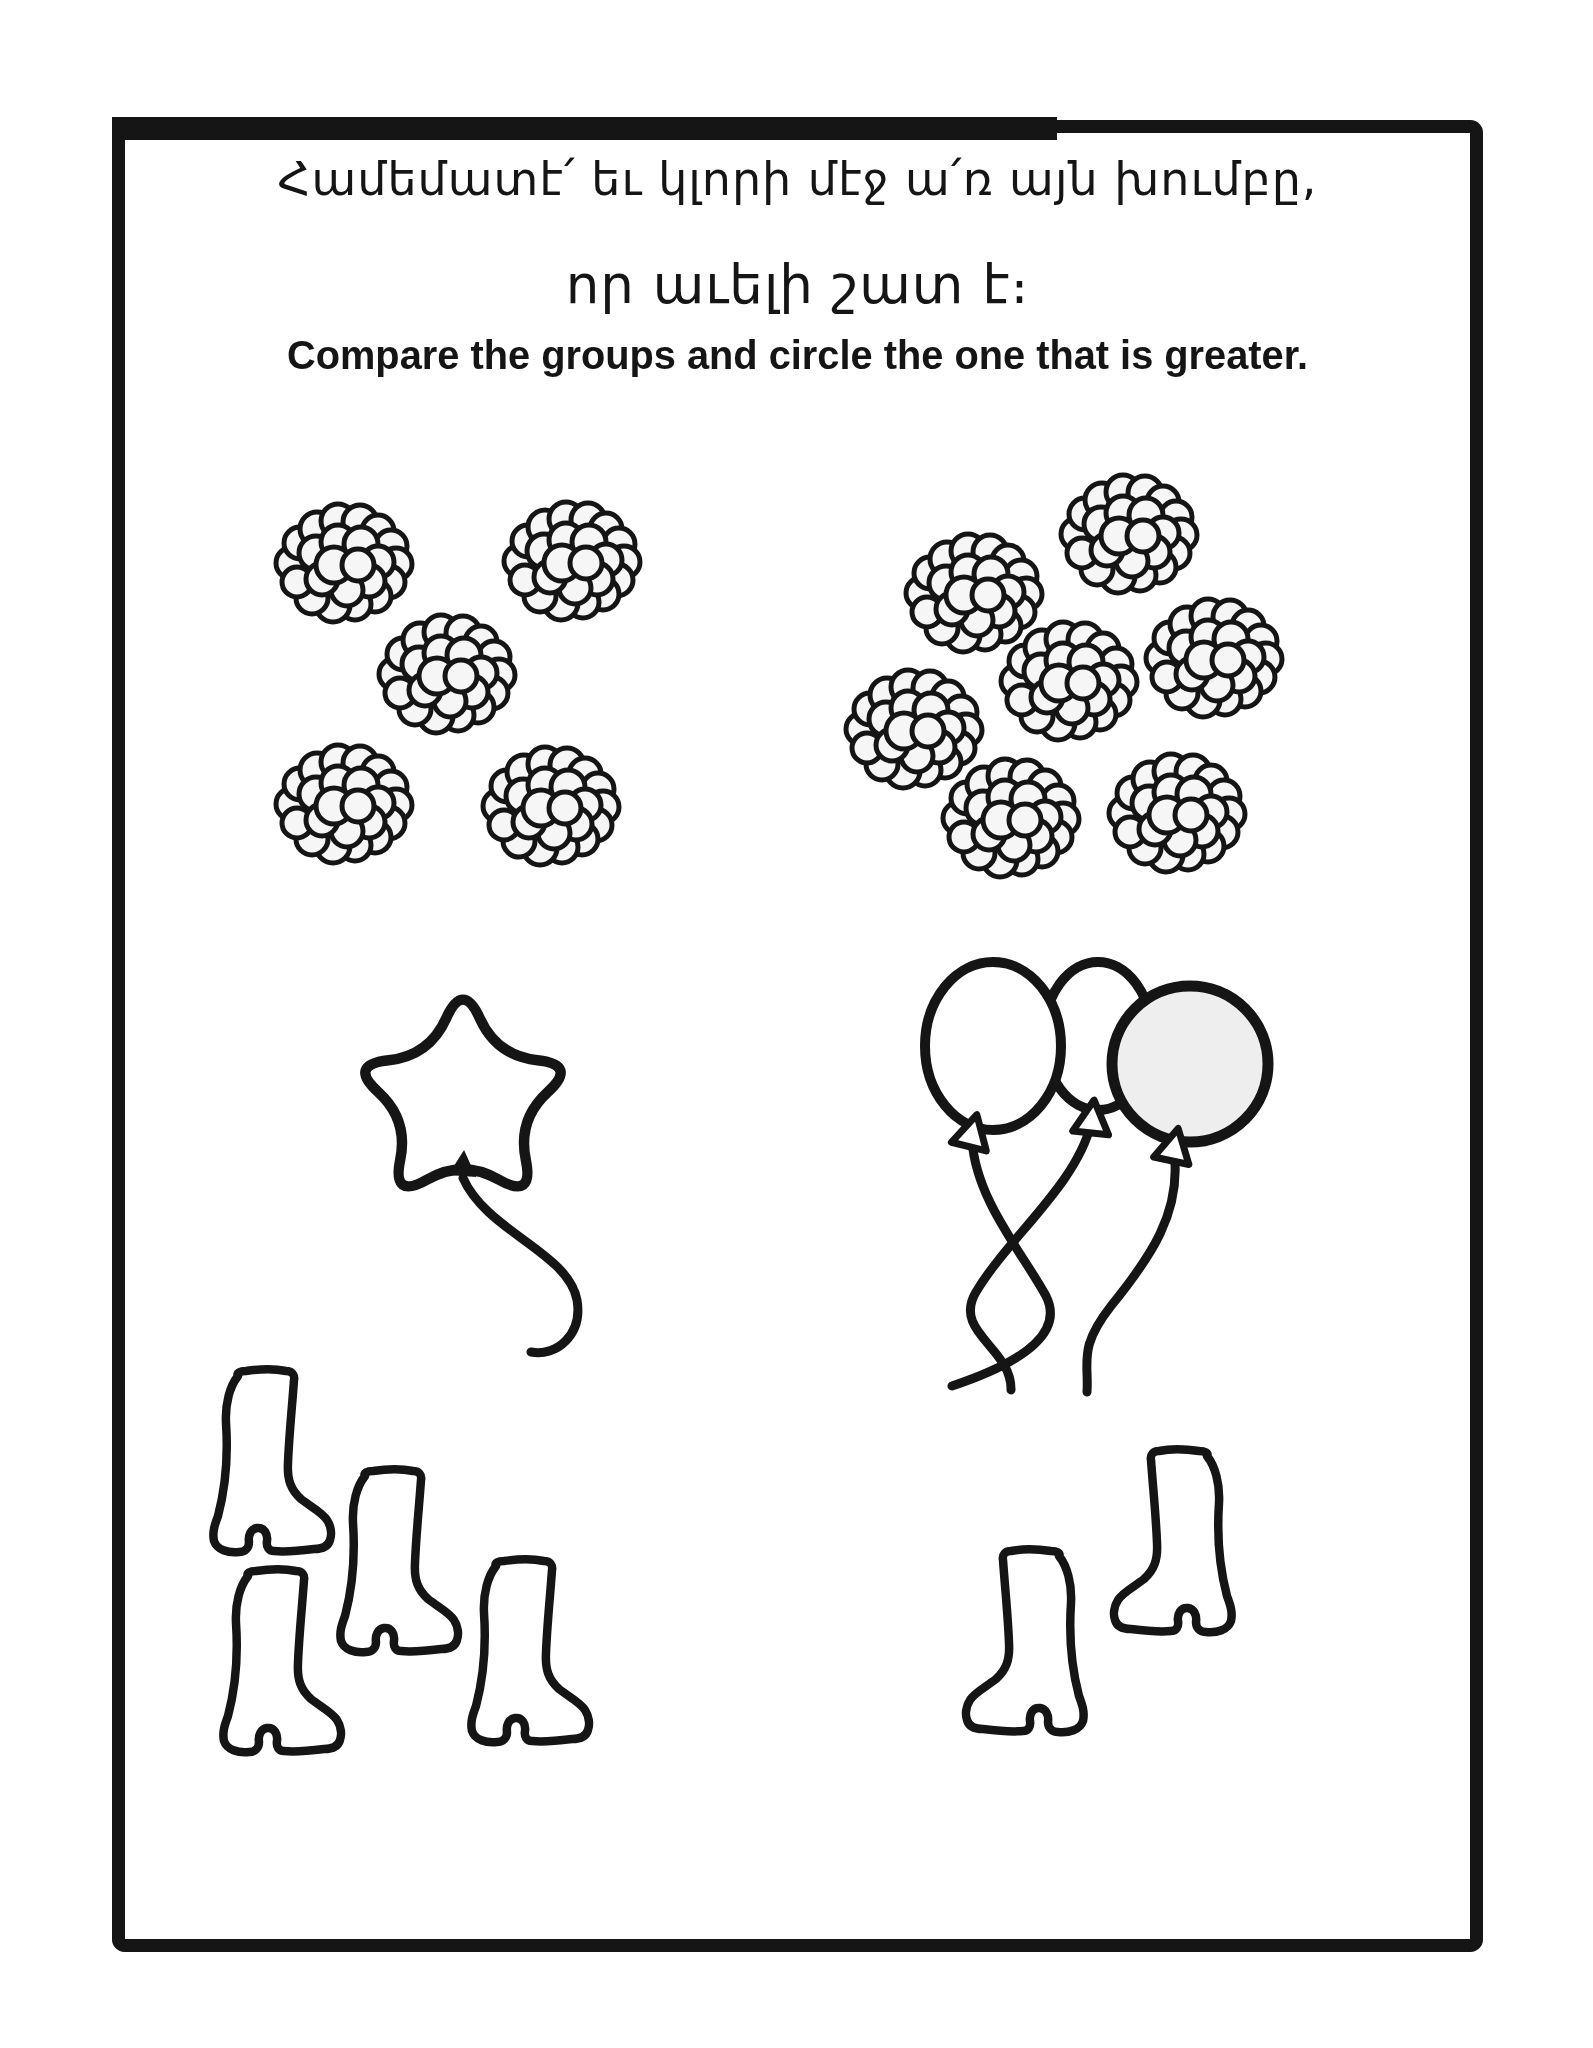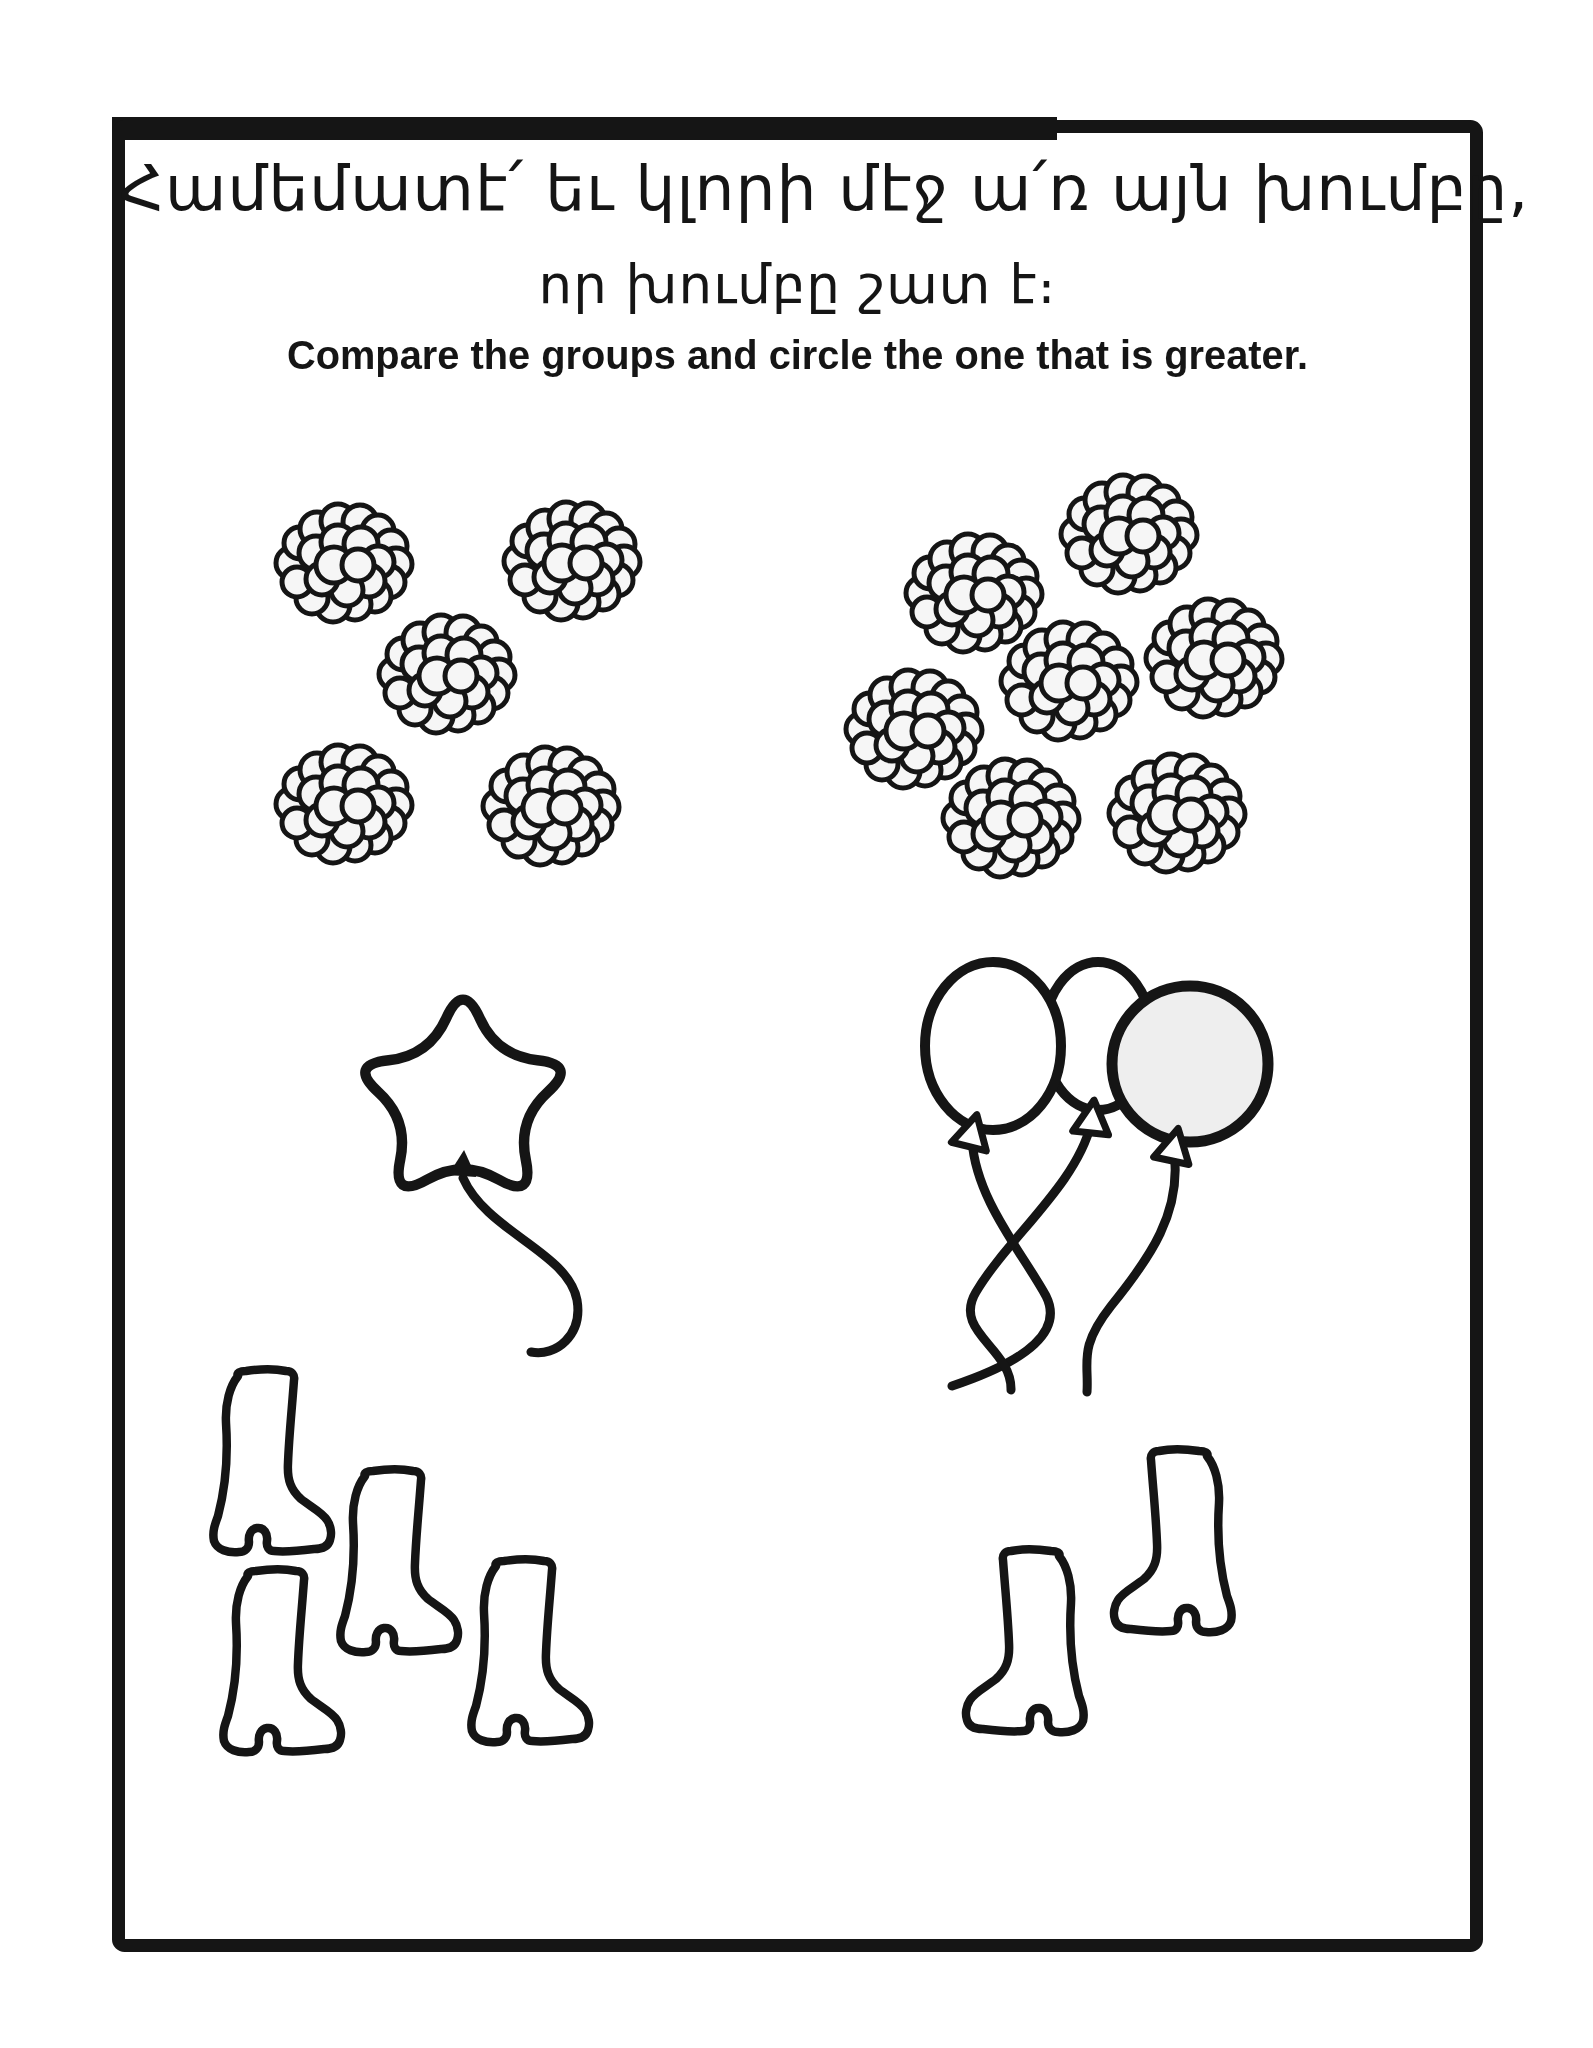--- a/index.html
+++ b/index.html
@@ -9,21 +9,21 @@
     background:var(--paper,#ffffff);
     font-family:"DejaVu Sans",sans-serif;
     overflow:hidden;
   }
   svg.canvas{position:absolute;left:0;top:0;width:1593px;height:2048px;display:block;}
   .title{
     position:absolute;left:119px;width:1357px;
     text-align:center;color:var(--ink,#151515);
     white-space:nowrap;
   }
-  .hy1{top:152px;font-size:63px;font-weight:500;letter-spacing:1px;}
+  .hy1{top:152px;font-size:46px;font-weight:500;letter-spacing:1px;}
   .hy2{top:254px;font-size:53px;font-weight:500;letter-spacing:1px;}
   .en{
     top:332px;font-size:41px;
     font-family:"Liberation Sans",sans-serif;font-weight:700;
     transform:scaleX(.97);transform-origin:50% 50%;
   }
 </style>
 </head>
 <body>
 
@@ -120,15 +120,15 @@
         <use href="#boot" transform="translate(210 1568)"></use>
         <use href="#boot" transform="translate(458 1558)"></use>
       </g>
     <g>
         <use href="#boot" transform="translate(1245 1448) scale(-1 1)"></use>
         <use href="#boot" transform="translate(1097 1548) scale(-1 1)"></use>
       </g>
   </svg>
 
   <div class="title hy1">Համեմատէ՛ եւ կլորի մէջ ա՛ռ այն խումբը,</div>
-  <div class="title hy2">որ խումբը շատ է։</div>
+  <div class="title hy2">որ աւելի շատ է։</div>
   <div class="title en">Compare the groups and circle the one that is greater.</div>
 </div>
 
 </body></html>

